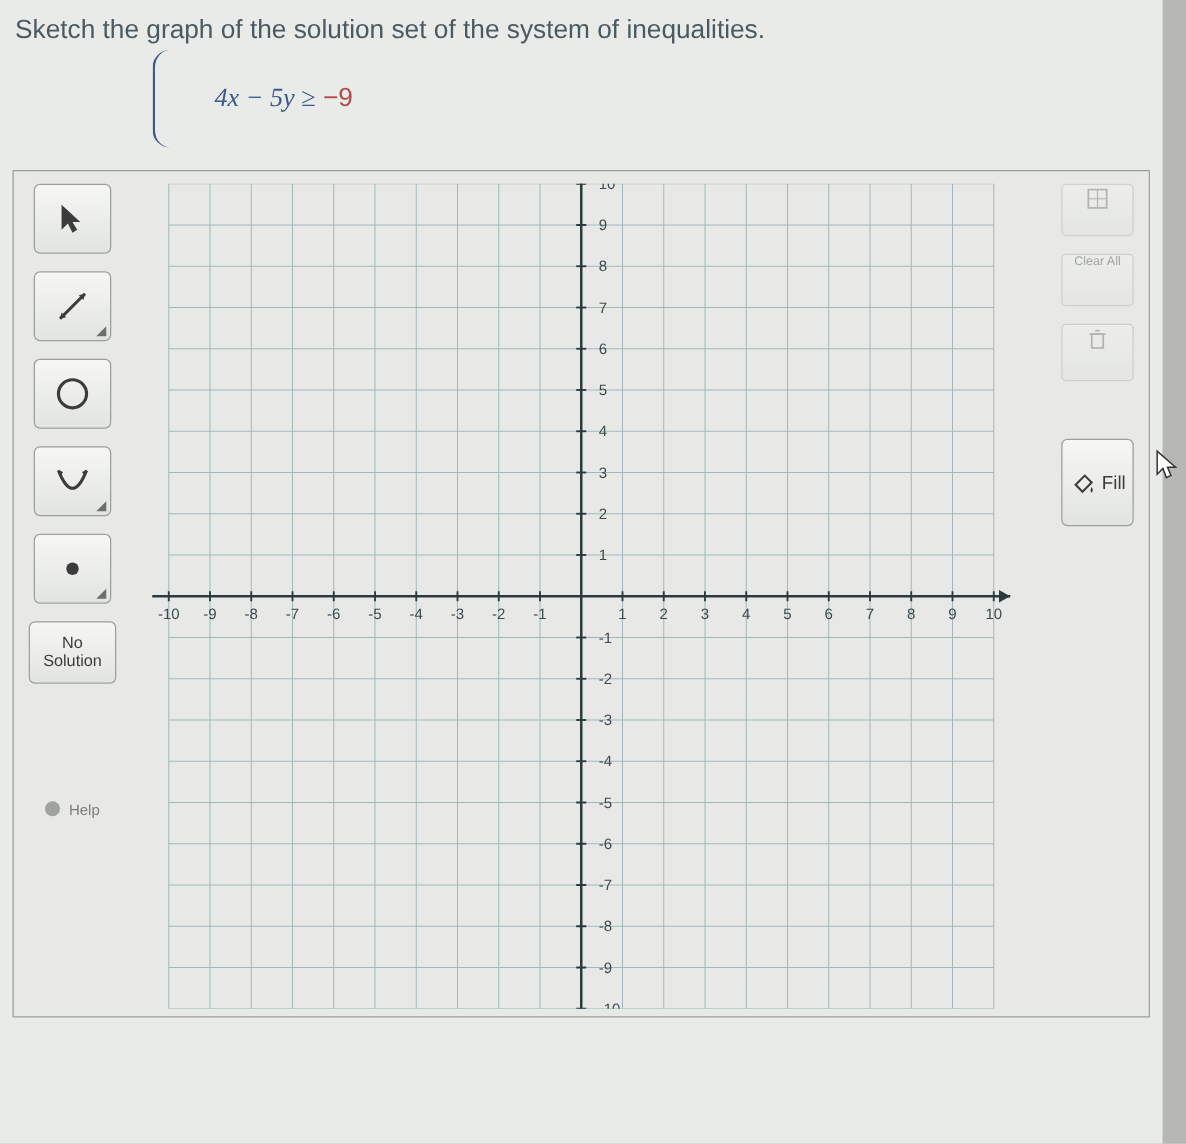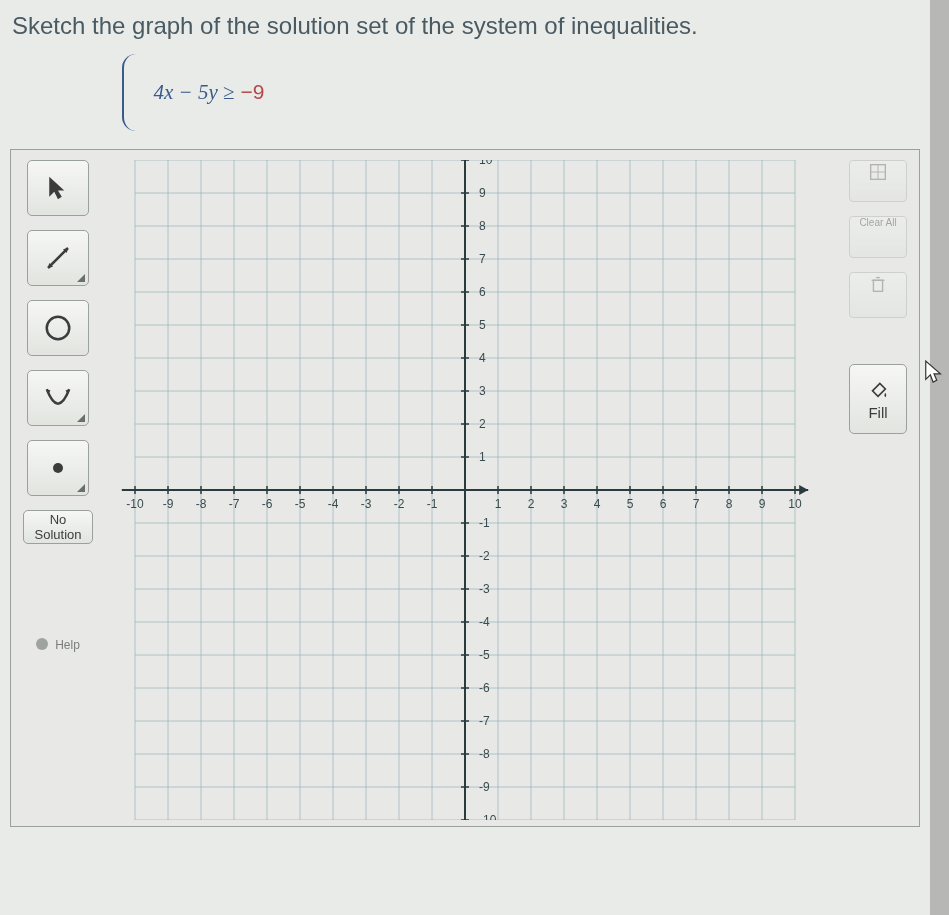--- a/index.html
+++ b/index.html
@@ -14,30 +14,30 @@
 .page {
   background: #e9ebe9;
   margin: 0 14px 0 0;
   width: 930px;
   height: 915px;
   padding: 12px 0 0 12px;
   position: relative;
 }
 .prompt {
   color: #4a5a62;
-  font-size: 24px;
-  margin-bottom: 10px;
+  font-size: 21px;
 }
 .system {
   color: #3a5a8a;
   font-size: 21px;
   font-style: italic;
   font-family: 'Times New Roman', serif;
   margin-left: 110px;
   position: relative;
+  padding-left: 18px;
 }
 .system::before {
   content: "";
   position: absolute;
   left: 0;
   top: 4px;
   bottom: 4px;
   width: 14px;
   border-left: 2px solid #3a5a8a;
   border-top-left-radius: 14px;
@@ -83,26 +83,26 @@
 .tool-btn .corner {
   position: absolute;
   right: 3px; bottom: 3px;
   width: 0; height: 0;
   border-left: 8px solid transparent;
   border-bottom: 8px solid #6b6f6c;
 }
 .tool-btn svg { width: 30px; height: 30px; }
 .no-sol {
   width: 70px;
-  height: 34px;
+  height: 50px;
   border: 1px solid #9aa19d;
   border-radius: 5px;
   background: linear-gradient(#f6f7f5,#e2e4e0);
   display: flex;
-  align-items: flex-end;
+  align-items: center;
   justify-content: center;
   text-align: center;
   font-size: 13px;
   color: #3c3c3c;
   line-height: 1.15;
 }
 .help {
   margin-top: 80px;
   font-size: 12px;
   color: #7a7e7b;
@@ -132,21 +132,21 @@
   border: 1px solid #b9bcb8;
   border-radius: 4px;
   background: linear-gradient(#f0f2ee,#e2e4e0);
   display:flex;align-items:flex-start;justify-content:center;
   font-size:12px;color:#6a6e6b;
 }
 .fill-btn {
   width: 58px; height: 70px;
   border:1px solid #9aa19d; border-radius:5px;
   background: linear-gradient(#f6f7f5,#e2e4e0);
-  display:flex; flex-direction:column; align-items:center; justify-content:center;
+  display:flex; flex-direction:row; align-items:center; justify-content:center;
   gap:4px; color:#3c3c3c; font-size:15px;
 }
 .fill-btn svg { width:22px;height:22px; }
 
 .cursor {
   position: absolute;
   right: 4px;
   top: 358px;
   width: 22px; height: 28px;
 }

